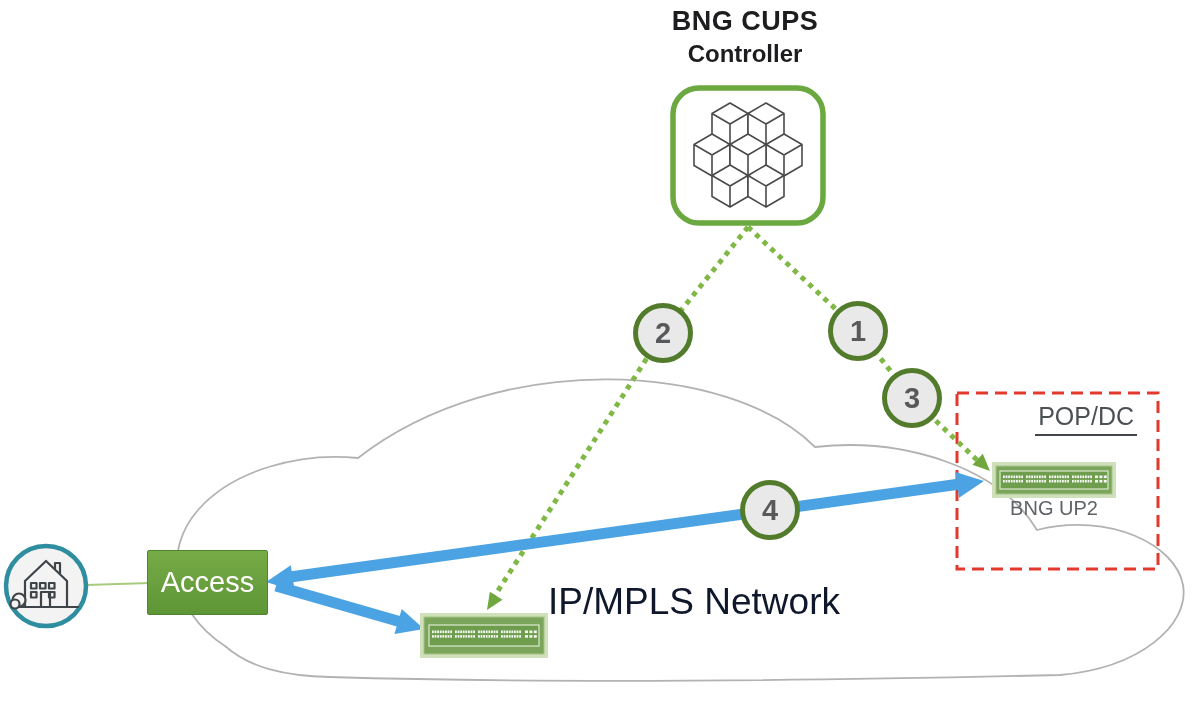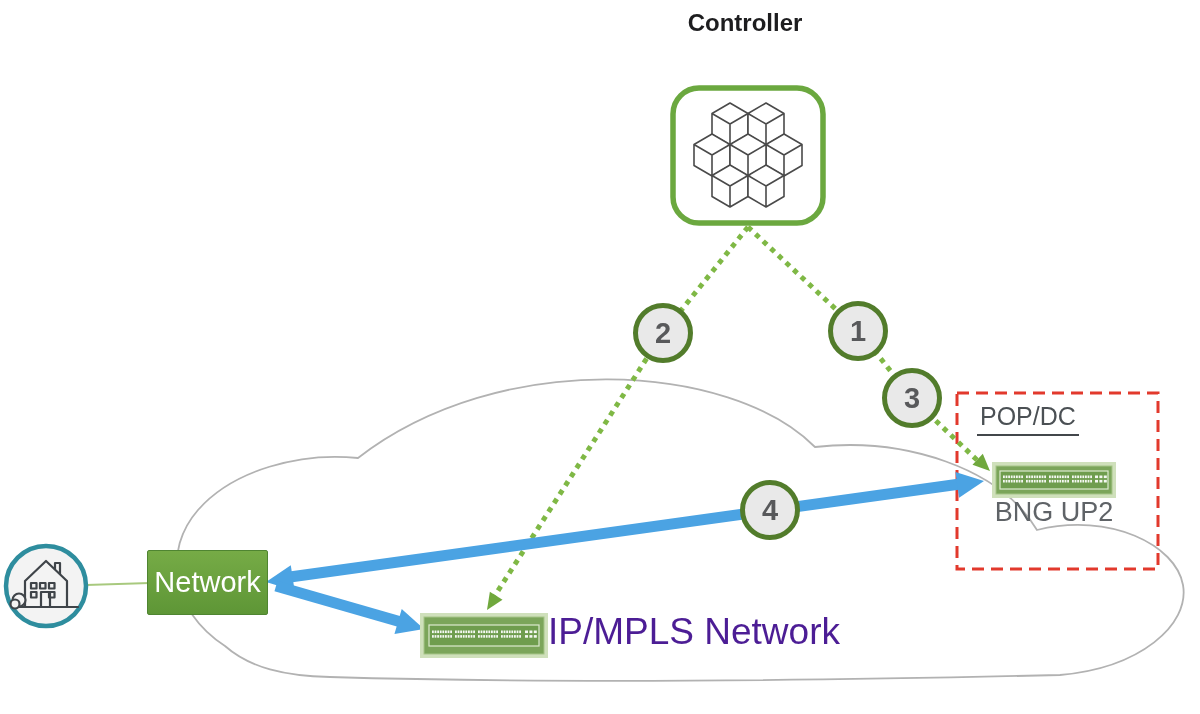--- a/index.html
+++ b/index.html
@@ -8,23 +8,23 @@
   .abs{position:absolute;}
   .title-block{left:745px;top:6px;transform:translateX(-50%);text-align:center;color:#1d1d1f;white-space:nowrap;}
   .title-main{font-size:27px;font-weight:bold;letter-spacing:0.5px;}
   .title-sub{font-size:24px;font-weight:bold;margin-top:3px;}
   .step-circle{width:50px;height:50px;border:5px solid #527c2b;border-radius:50%;
     background:#e9e9e9;color:#58595b;font-size:29px;font-weight:bold;
     display:flex;align-items:center;justify-content:center;box-sizing:content-box;}
   .access-box{left:147px;top:550px;width:121px;height:65px;
     background:linear-gradient(#76ab46,#5e9636);border:1px solid #4f8531;border-radius:2px;
     color:#ffffff;font-size:29px;display:flex;align-items:center;justify-content:center;box-sizing:border-box;}
-  .net-label{left:548px;top:611px;font-size:37px;color:#4c1d95;white-space:nowrap;}
-  .router-label{font-size:27px;color:#5f6367;text-align:center;white-space:nowrap;}
-  .popdc-label{left:977px;top:402px;width:160px;text-align:left;font-size:25px;color:#4b5054;}
+  .net-label{left:548px;top:581px;font-size:37px;color:#0f172a;white-space:nowrap;}
+  .router-label{font-size:20px;color:#5f6367;text-align:center;white-space:nowrap;}
+  .popdc-label{left:977px;top:402px;width:160px;text-align:right;font-size:25px;color:#4b5054;}
   .popdc-label span{display:inline-block;border-bottom:2.5px solid #43474b;padding:0 3px 3px 3px;}
 </style>
 </head>
 <body>
 
 <div class="canvas">
 
   <svg class="scene" width="1200" height="714" viewBox="0 0 1200 714">
     <defs>
       <path id="cube" d="M0,-21 L18,-10.5 L18,10.5 L0,21 L-18,10.5 L-18,-10.5 Z M-18,-10.5 L0,0 L18,-10.5 M0,0 L0,21" fill="#ffffff" stroke="#4a4a4a" stroke-width="1.6" stroke-linejoin="round"></path>
@@ -261,38 +261,39 @@
         <rect x="-15" y="6" width="5.5" height="5.5"></rect>
         <rect x="3" y="6" width="5.5" height="5.5"></rect>
         <rect x="-5" y="6" width="9" height="15"></rect>
         <circle cx="-27" cy="14" r="6.5" fill="#f3f3f3"></circle>
         <circle cx="-31" cy="18" r="4.5" fill="#f3f3f3"></circle>
       </g>
     </g>
   </svg>
 
   <div class="abs title-block">
+    <div class="title-main">BNG CUPS</div>
     <div class="title-sub">Controller</div>
   </div>
 
   <div class="abs step-circle" style="left:828px;top:301px;">
     <span>1</span>
   </div>
   <div class="abs step-circle" style="left:633px;top:303px;">
     <span>2</span>
   </div>
   <div class="abs step-circle" style="left:882px;top:368px;">
     <span>3</span>
   </div>
   <div class="abs step-circle" style="left:740px;top:480px;">
     <span>4</span>
   </div>
 
   <div class="abs access-box">
-    <span>Network</span>
+    <span>Access</span>
   </div>
 
   <div class="abs net-label">IP/MPLS Network</div>
 
   <div class="abs popdc-label">
     <span>POP/DC</span>
   </div>
 
 
   <div class="abs router-label" style="left:992px;top:497px;width:124px;">BNG UP2</div>

